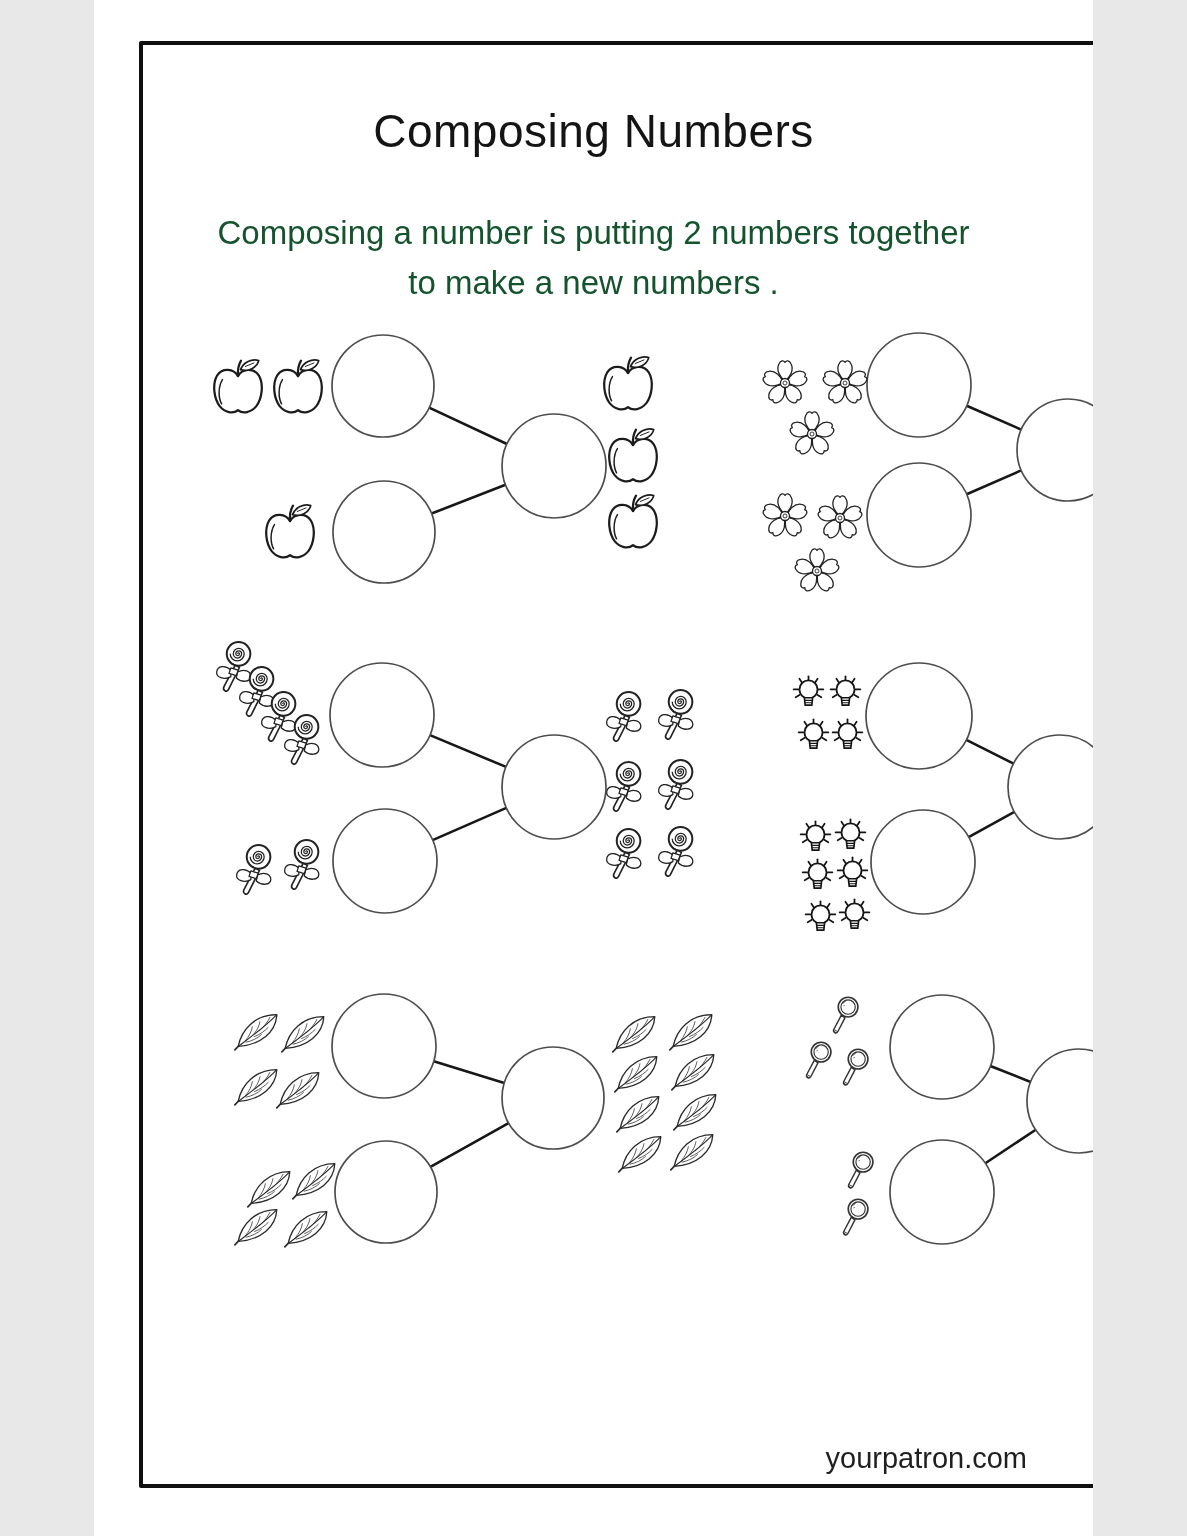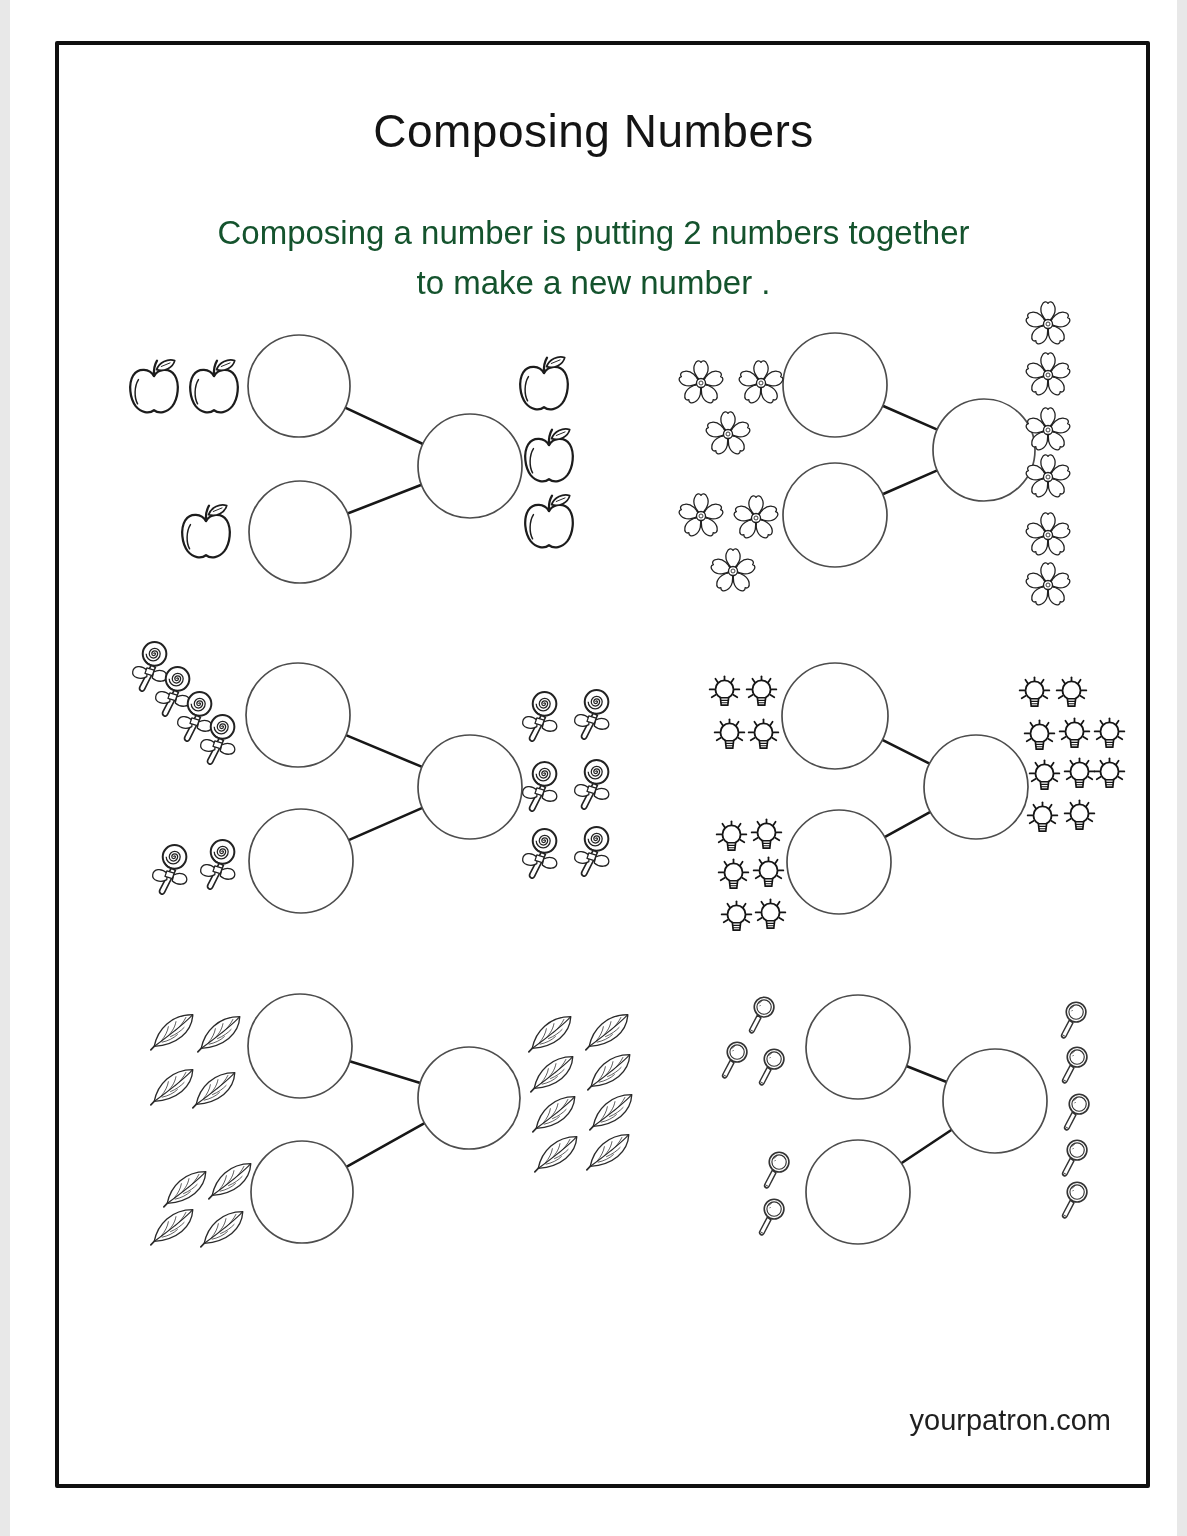--- a/index.html
+++ b/index.html
@@ -1,18 +1,18 @@
 <!DOCTYPE html>
 <html><head>
 <meta charset="utf-8">
 <style>
   html,body{margin:0;padding:0;background:#e8e8e8;}
   .page{
     position:relative;
-    width:1167px;height:1536px;
+    width:999px;height:1536px;
     background:#ffffff;
     font-family:"Liberation Sans","DejaVu Sans",sans-serif;
     color:#141414;
     overflow:hidden;
     margin:0 auto;
   }
   .frame{
     position:absolute;
     left:45px;top:41px;
     width:1095px;height:1447px;
@@ -51,35 +51,35 @@
     stroke:#4d4d4d;
     stroke-width:1.7;
   }
   .bond-line{
     stroke:#171717;
     stroke-width:2.6;
     stroke-linecap:round;
   }
   .footer{
     position:absolute;
-    right:66px;top:1404px;
+    right:66px;top:1442px;
     font-size:29px;
     color:#1f1f1f;
   }
 </style>
 </head>
 <body>
 
 <div class="page">
 
   <div class="frame"></div>
 
   <h1 class="title">Composing Numbers</h1>
 
-  <p class="subtitle"><span>Composing a number is putting 2 numbers together</span><br><span>to make a new number .</span></p>
+  <p class="subtitle"><span>Composing a number is putting 2 numbers together</span><br><span>to make a new numbers .</span></p>
 
   <svg id="bonds-svg" viewBox="0 0 1187 1536" xmlns="http://www.w3.org/2000/svg">
     <defs>
 
       <symbol id="sym-apple" viewBox="0 0 60 66">
         <path d="M30 21 C25 12 12 11 6 20 C0 30 2 47 9 56 C15 63 24 65 30 60.5 C36 65 45 63 51 56 C58 47 60 30 54 20 C48 11 35 12 30 21 Z" fill="#fff" stroke="#1c1c1c" stroke-width="2.6" stroke-linejoin="round"></path>
         <path d="M12 25 C7 33 7 46 11 53" fill="none" stroke="#1c1c1c" stroke-width="1.7" stroke-linecap="round"></path>
         <path d="M30 20 C29.5 13 30.5 8 33.5 3" fill="none" stroke="#1c1c1c" stroke-width="2.6" stroke-linecap="round"></path>
         <path d="M33 13.5 C36 5 46 0.5 54 3 C52 11 42 16.5 33 13.5 Z" fill="#fff" stroke="#1c1c1c" stroke-width="2" stroke-linejoin="round"></path>
         <path d="M38 10 L49 5.5" fill="none" stroke="#1c1c1c" stroke-width="1.1"></path>

